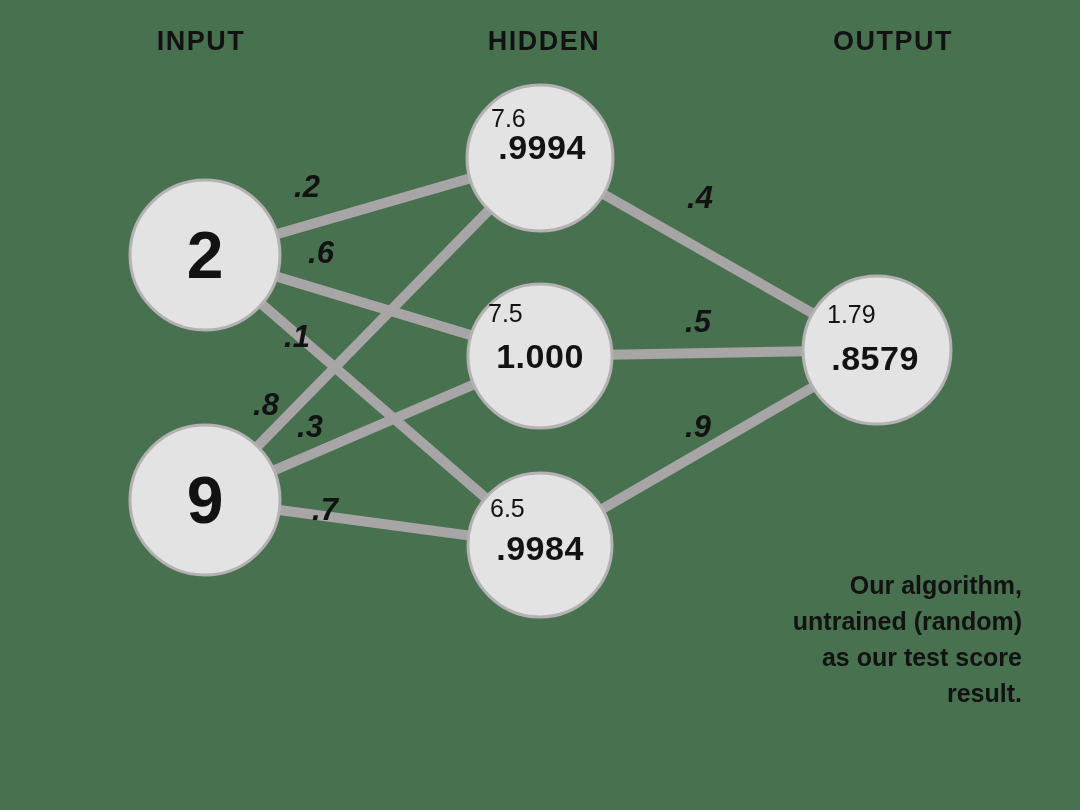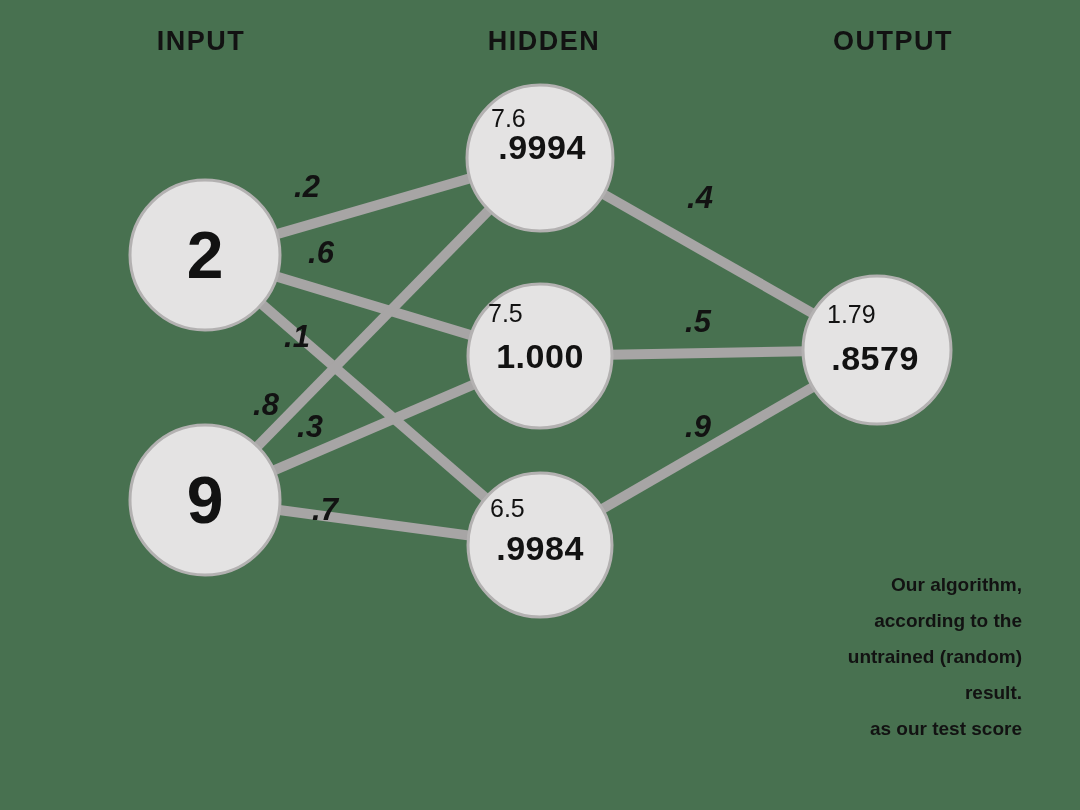--- a/index.html
+++ b/index.html
@@ -20,21 +20,21 @@
   .edge{stroke:var(--edge);stroke-width:10;}
   .node{fill:var(--node-fill);stroke:var(--node-border);stroke-width:3;}
   text{fill:var(--ink);font-family:"Liberation Sans",sans-serif;}
   .header{font-size:27px;font-weight:bold;letter-spacing:1.5px;text-anchor:middle;}
   .input-val{font-size:66px;font-weight:bold;text-anchor:middle;}
   .node-sum{font-size:25px;font-weight:500;text-anchor:start;}
   .node-act{font-size:34px;font-weight:bold;text-anchor:middle;letter-spacing:0.5px;}
   .weight{font-size:31px;font-weight:bold;font-style:italic;text-anchor:middle;}
   .caption{
     position:absolute;top:567px;right:58px;width:330px;
-    text-align:right;font-weight:bold;font-size:19px;line-height:36px;
+    text-align:right;font-weight:bold;font-size:25px;line-height:36px;
     color:var(--ink);
   }
 </style>
 </head>
 <body>
 
 <svg width="1080" height="810" viewBox="0 0 1080 810">
 
   <text class="header" x="201" y="50">INPUT</text>
   <text class="header" x="544" y="50">HIDDEN</text>
@@ -80,17 +80,16 @@
   <text class="weight" x="310" y="437">.3</text>
   <text class="weight" x="325" y="520">.7</text>
 
   <text class="weight" x="700" y="208">.4</text>
   <text class="weight" x="698" y="332">.5</text>
   <text class="weight" x="698" y="437">.9</text>
 </svg>
 
 <div class="caption">
   <div>Our algorithm,</div>
-  <div>according to the</div>
   <div>untrained (random)</div>
+  <div>as our test score</div>
   <div>result.</div>
-  <div>as our test score</div>
 </div>
 
 </body></html>

